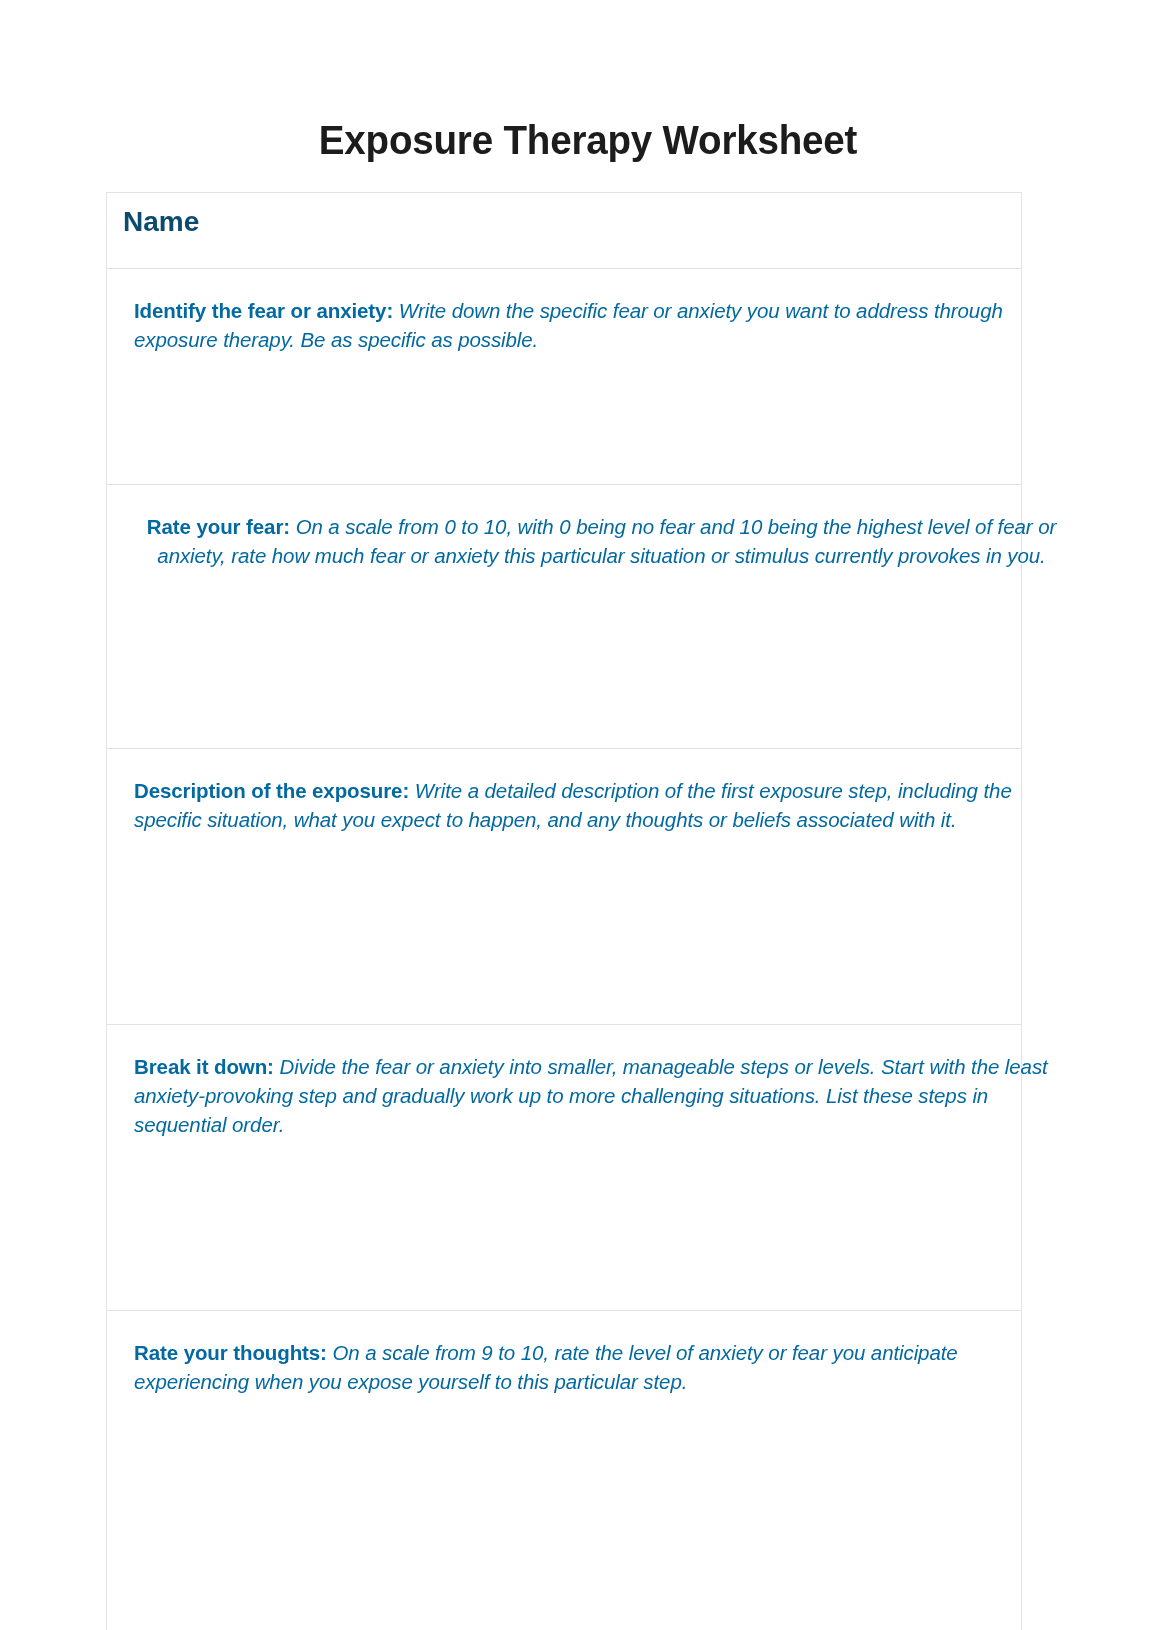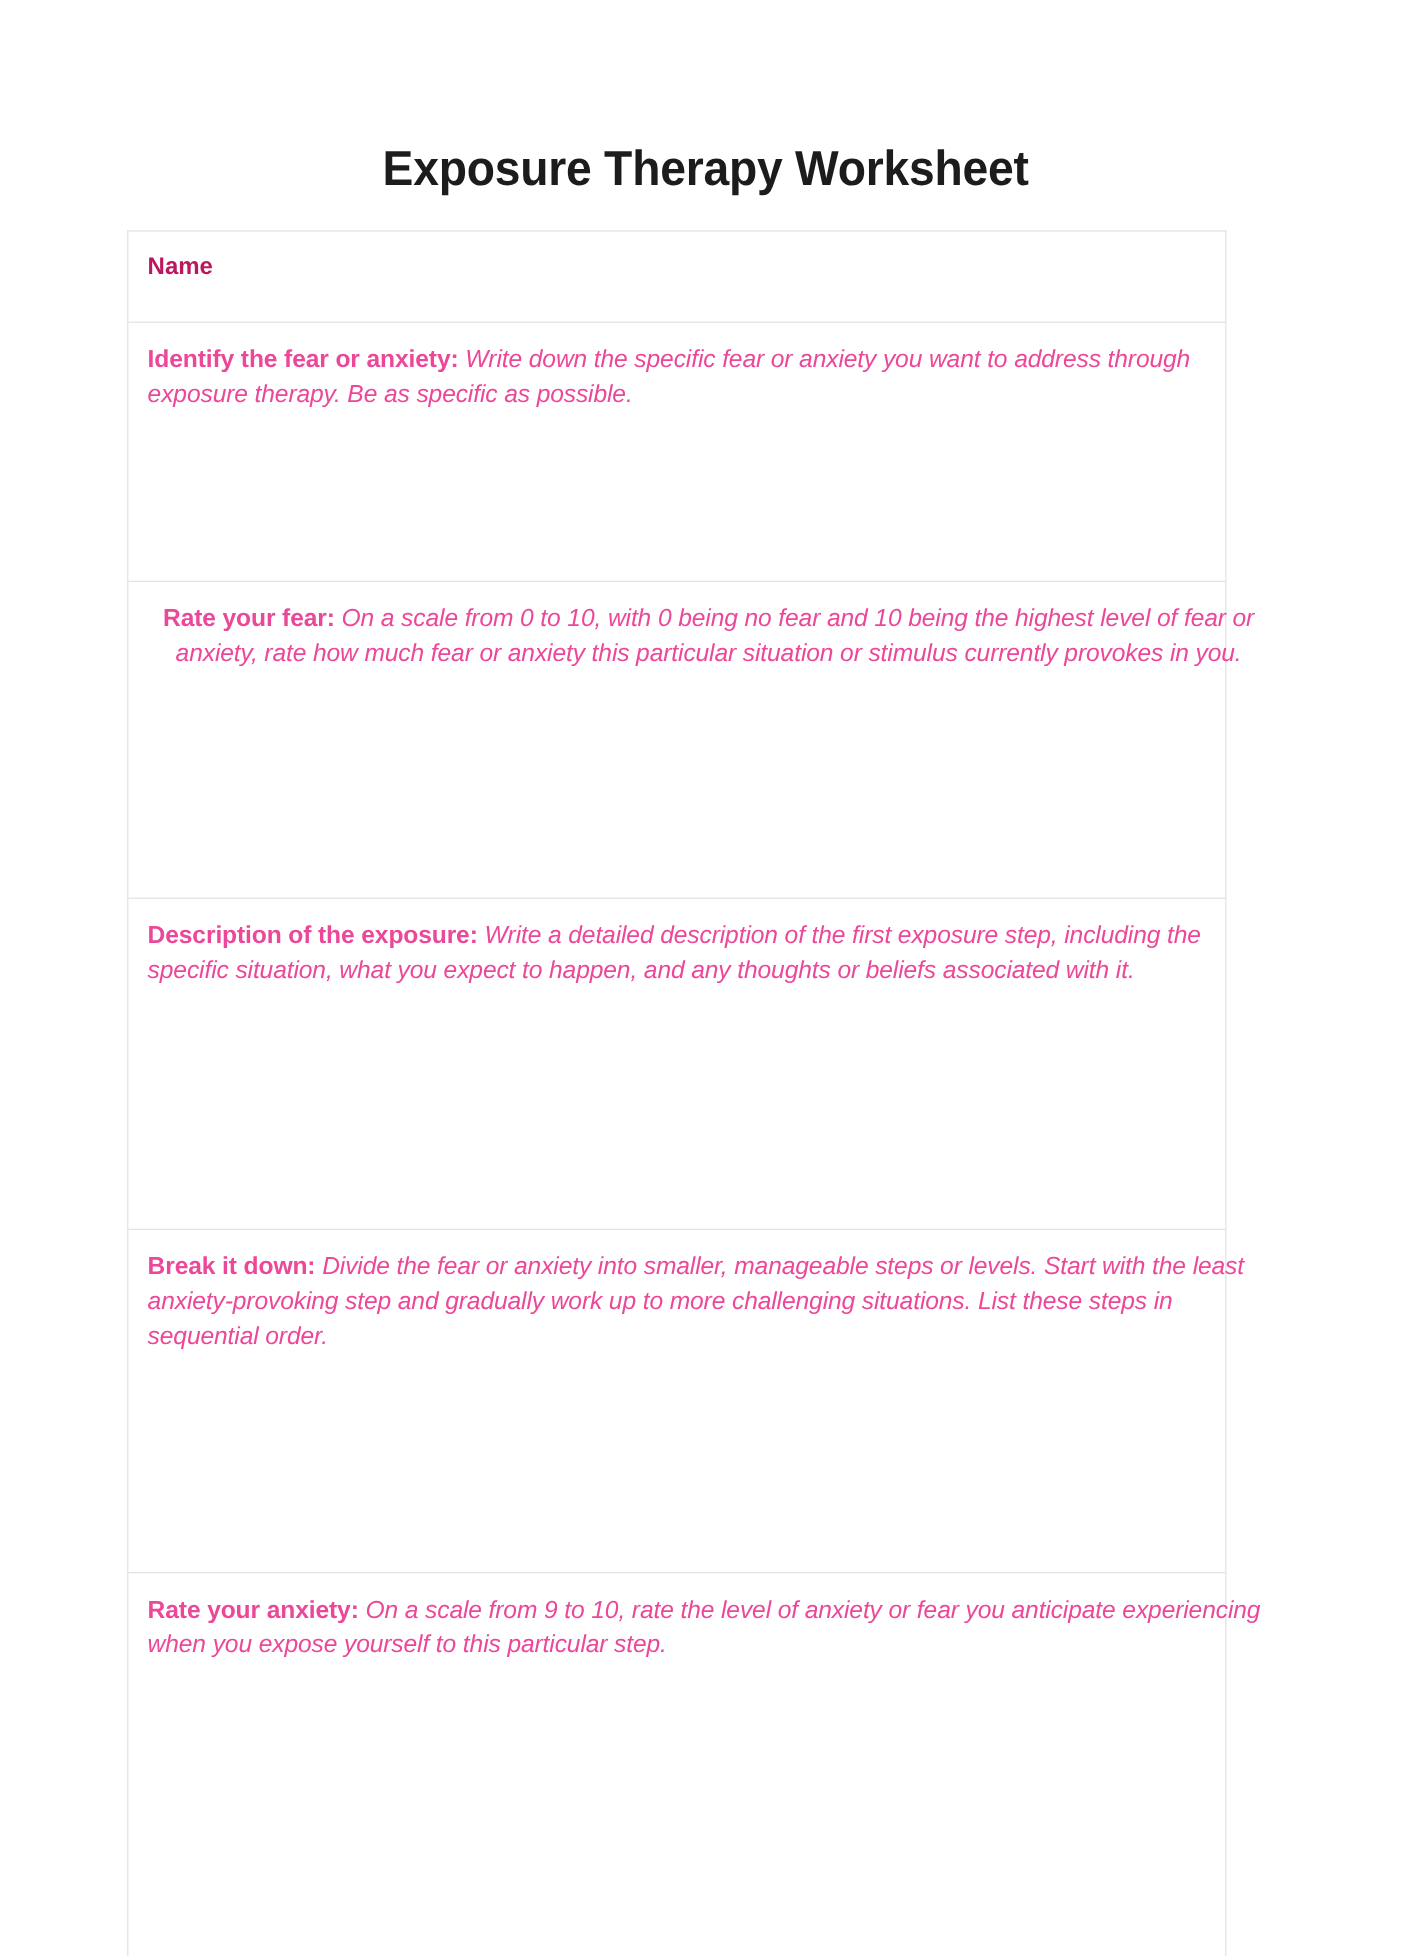--- a/index.html
+++ b/index.html
@@ -53,37 +53,37 @@
   }
   .row-name   { height: 76px; }
   .row-1      { height: 216px; }
   .row-2      { height: 264px; text-align: center; }
   .row-3      { height: 286px; }
   .row-4      { height: 276px; }
   .row-5      { height: 330px; }
   .field-text {
     font-size: 20.5px;
     line-height: 29px;
-    color: #ec4899;
-    margin: 0;
+    color: #0369a1;
+    margin: 11px;
     width: 935px;
     letter-spacing: -0.1px;
   }
   .field-label {
     font-weight: bold;
     font-style: normal;
   }
   .field-instruction {
     font-style: italic;
   }
   .name-label {
-    font-size: 20px;
+    font-size: 28px;
     font-weight: bold;
     line-height: 26px;
-    color: #be185d;
+    color: #0c4a6e;
     margin: 0;
   }
   .answer-space {
     display: block;
   }
 </style>
 </head>
 <body>
 
 <div class="page">
@@ -124,20 +124,20 @@
     <div class="form-row row-3">
       <p class="field-text">
         <span class="field-label">Break it down:</span>
         <span class="field-instruction">Divide the fear or anxiety into smaller, manageable steps or levels. Start with the least anxiety-provoking step and gradually work up to more challenging situations. List these steps in sequential order.</span>
       </p>
       <span class="answer-space"></span>
     </div>
 
     <div class="form-row row-5">
       <p class="field-text">
-        <span class="field-label">Rate your anxiety:</span>
+        <span class="field-label">Rate your thoughts:</span>
         <span class="field-instruction">On a scale from 9 to 10, rate the level of anxiety or fear you anticipate experiencing when you expose yourself to this particular step.</span>
       </p>
       <span class="answer-space"></span>
     </div>
 
   </div>
 </div>
 
 </body></html>

